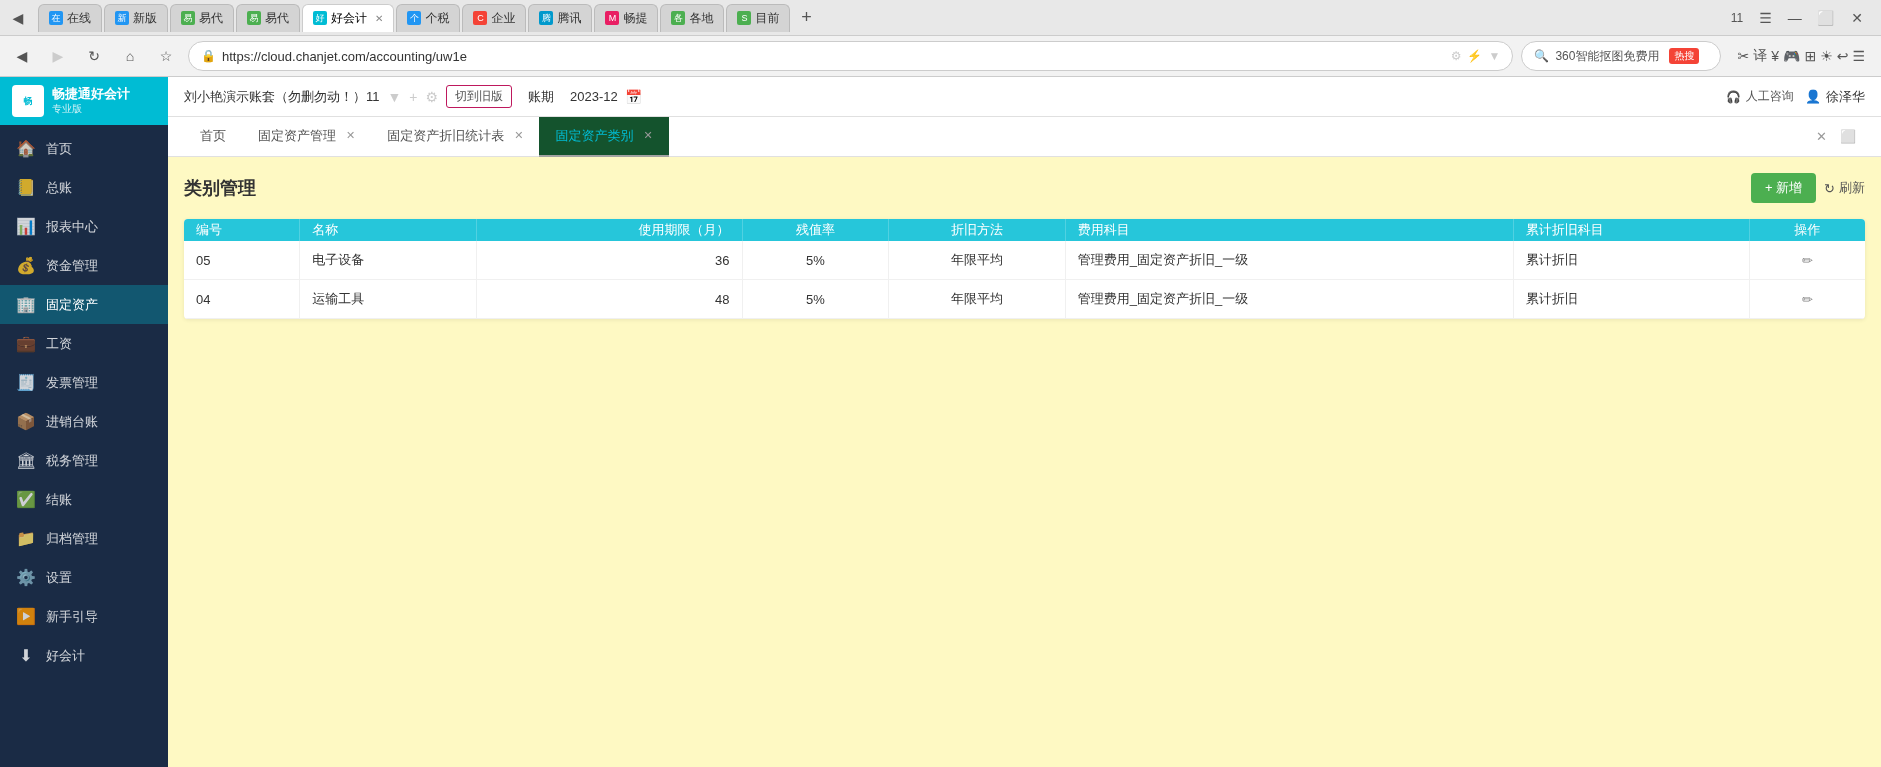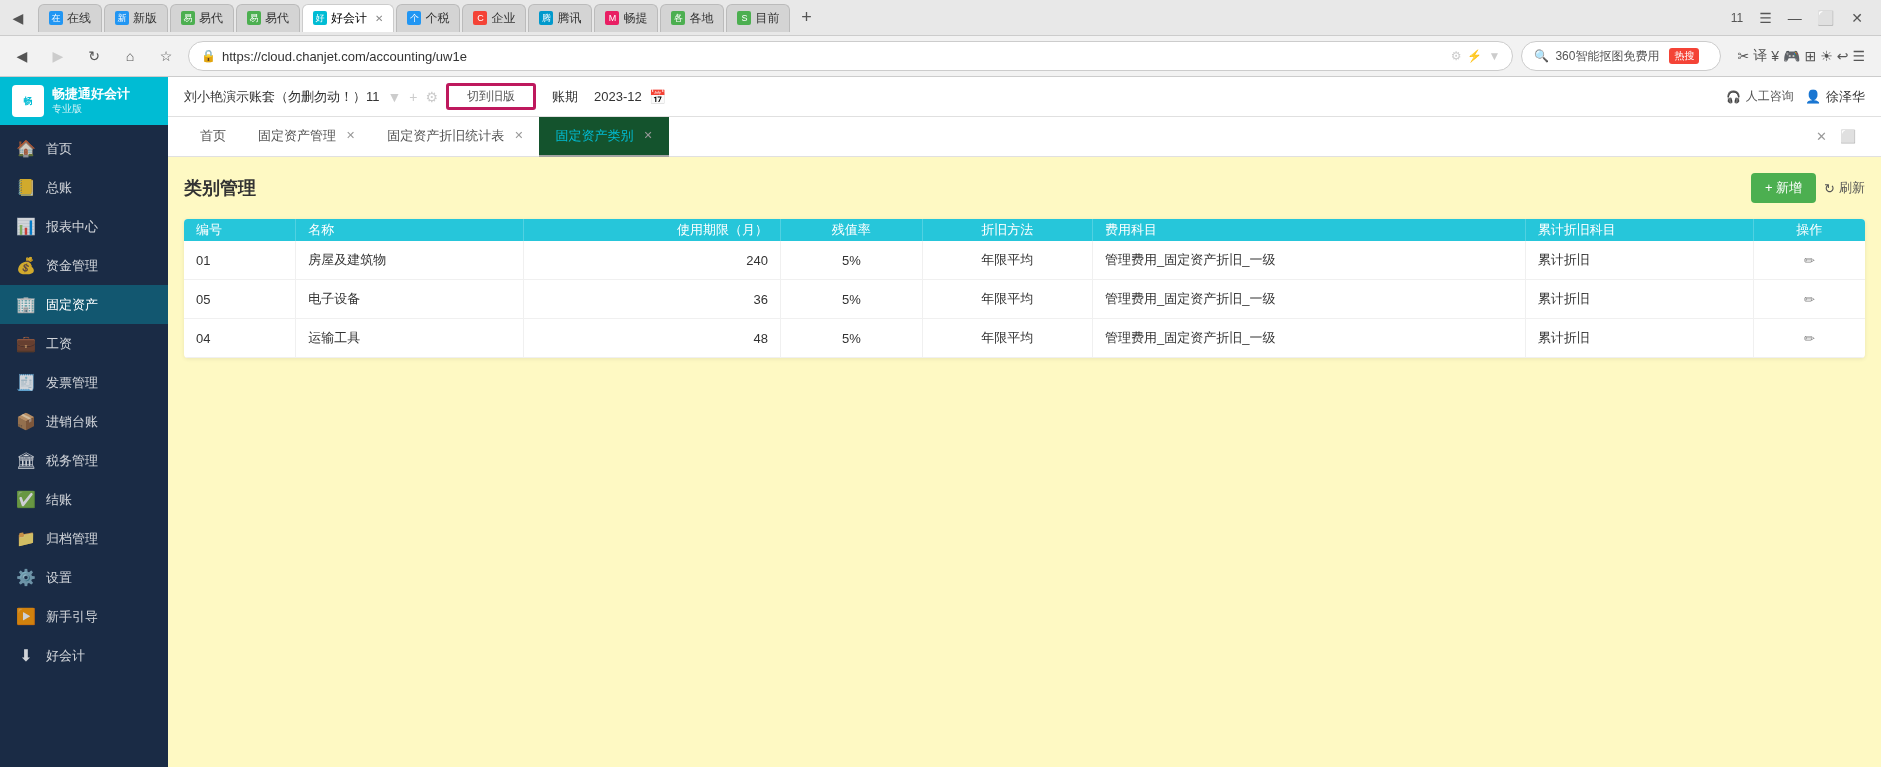--- a/index.html
+++ b/index.html
@@ -156,23 +156,23 @@
       background: #fff;
       border-bottom: 1px solid #e0e0e0;
       display: flex;
       align-items: center;
       padding: 0 16px;
       gap: 8px;
     }
     .topbar-user { font-size: 13px; color: #333; }
     .topbar-period { font-size: 13px; color: #333; margin-left: 8px; }
     .topbar-switch-btn {
-      border: 3px solid #be185d;
+      border: 1px solid #be185d;
       border-radius: 3px;
-      padding: 2px 18px;
+      padding: 2px 8px;
       font-size: 12px;
       color: #555;
       cursor: pointer;
     }
     .topbar-right {
       margin-left: auto;
       display: flex;
       align-items: center;
       gap: 12px;
     }
@@ -557,30 +557,20 @@
             <th style="text-align:right;">使用期限（月）</th>
             <th style="text-align:center;">残值率</th>
             <th style="text-align:center;">折旧方法</th>
             <th>费用科目</th>
             <th>累计折旧科目</th>
             <th style="text-align:center;">操作</th>
           </tr>
         </thead>
         <tbody id="table-body">
 
-            <tr>
-    <td class="td-code">01</td>
-    <td>房屋及建筑物</td>
-    <td class="td-num">240</td>
-    <td class="td-center">5%</td>
-    <td class="td-center">年限平均</td>
-    <td>管理费用_固定资产折旧_一级</td>
-    <td>累计折旧</td>
-    <td><span class="edit-icon">✏</span></td>
-  </tr>
             <tr>
     <td class="td-code">05</td>
     <td>电子设备</td>
     <td class="td-num">36</td>
     <td class="td-center">5%</td>
     <td class="td-center">年限平均</td>
     <td>管理费用_固定资产折旧_一级</td>
     <td>累计折旧</td>
     <td><span class="edit-icon">✏</span></td>
   </tr>

